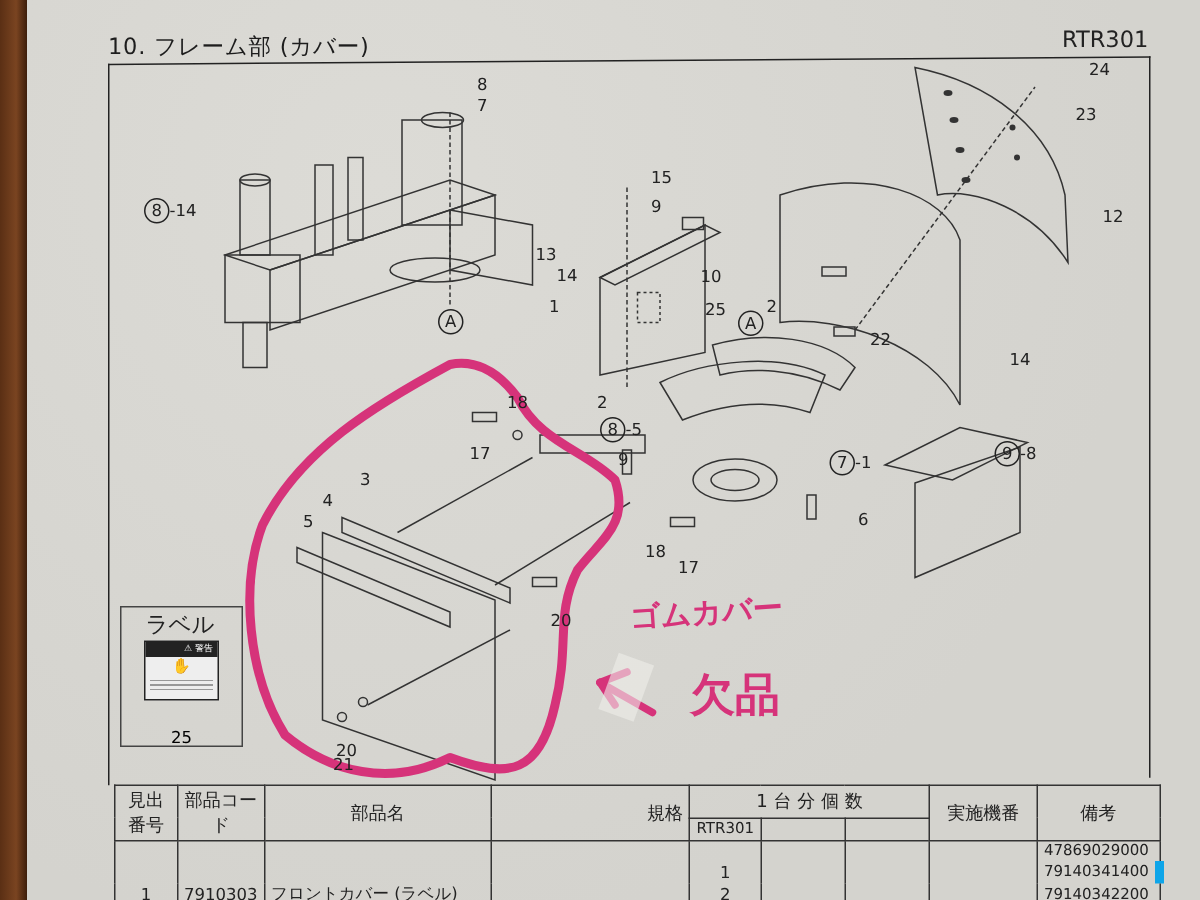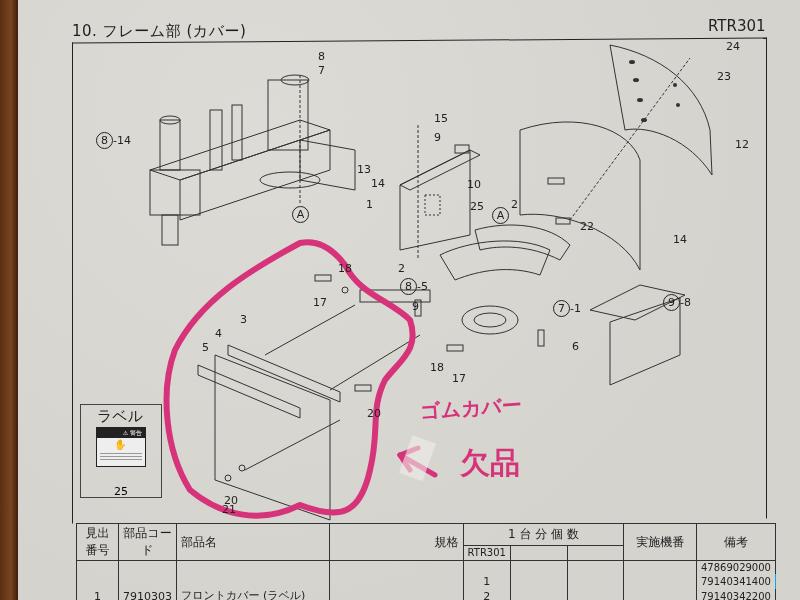--- a/index.html
+++ b/index.html
@@ -163,21 +163,21 @@
 </div>
 
 <div class="annot" style="left:420px;top:395px;font-size:20px;transform:rotate(-4deg)">ゴムカバー</div>
 <div class="annot" style="left:460px;top:443px;font-size:30px">欠品</div>
 
 <table class="tbl">
   <tbody>
       <tr>
     <th rowspan="2" style="width:34px">見出番号</th>
     <th rowspan="2" style="width:48px">部品コード</th>
-    <th rowspan="2" style="width:150px;text-align:left">部品名</th>
+    <th rowspan="2" style="width:150px;text-align:center">部品名</th>
     <th rowspan="2" style="width:130px;text-align:right">規格</th>
     <th colspan="3">1 台 分 個 数</th>
     <th rowspan="2" style="width:66px">実施機番</th>
     <th rowspan="2" style="width:70px">備考</th>
   </tr>
   <tr>
     <td style="font-size:10px;text-align:center">RTR301</td>
     <td style="width:50px"></td>
     <td style="width:50px"></td>
   </tr>
@@ -187,20 +187,20 @@
     <td rowspan="3" style="vertical-align:bottom">フロントカバー (ラベル)</td>
     <td rowspan="3"></td>
     <td style="text-align:center;border-bottom:none"></td>
     <td rowspan="3"></td>
     <td rowspan="3"></td>
     <td rowspan="3"></td>
     <td style="font-size:10px;border-bottom:none">47869029000</td>
   </tr>
   <tr>
     <td style="text-align:center;border:none;border-left:1px solid #333;border-right:1px solid #333">1</td>
-    <td style="font-size:10px;border:none;border-left:1px solid #333;border-right:1px solid #0ea5e9">79140341400</td>
+    <td style="font-size:10px;border:none;border-left:1px solid #333;border-right:6px solid #0ea5e9">79140341400</td>
   </tr>
   <tr>
     <td style="text-align:center;border-top:none">2</td>
     <td style="font-size:10px;border-top:none">79140342200</td>
   </tr>
 </tbody>
   </table>
 
 </body></html>

